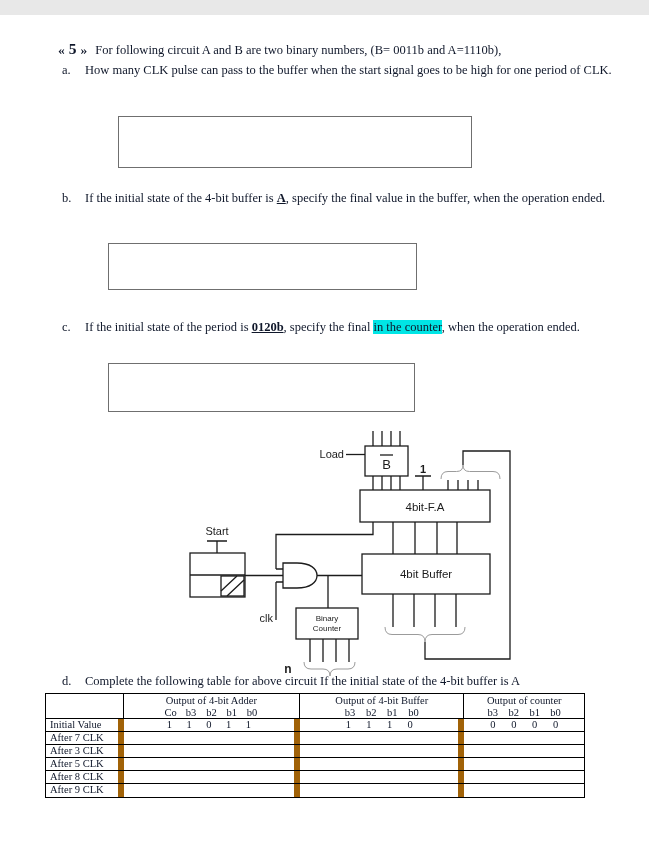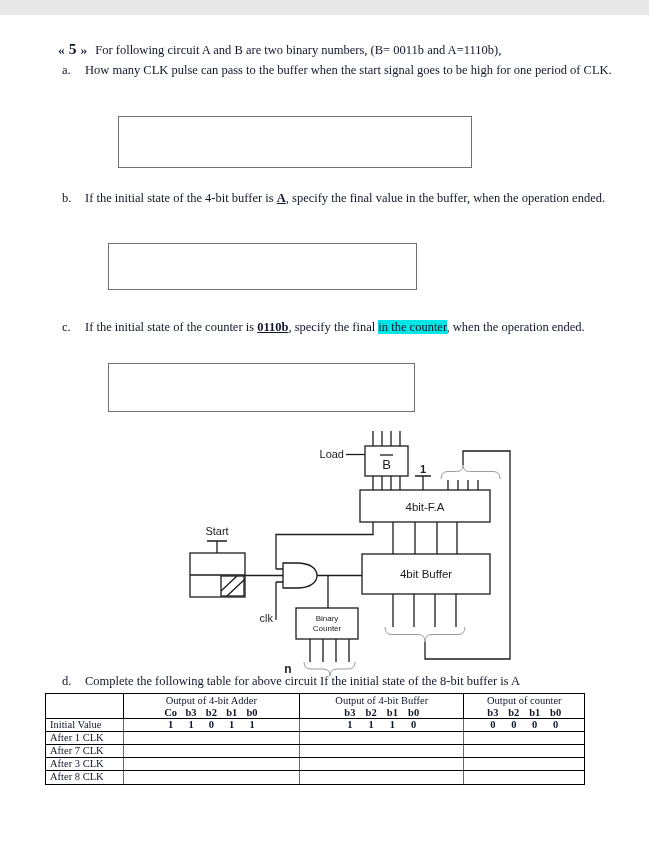--- a/index.html
+++ b/index.html
@@ -29,28 +29,28 @@
 
   
   .qtable{position:absolute;left:45px;top:678px;width:540px;border:1.4px solid #000;
           font-size:10.5px;box-sizing:border-box;background:#fff;}
   .t-hrow{display:flex;border-bottom:1px solid #000;height:25px;box-sizing:border-box;justify-content:flex-end;}
   .t-col{box-sizing:border-box;border-right:1px solid #000;}
   .t-col:last-child{border-right:none;}
   .cw0{width:78px;}.cw1{width:177px;}.cw2{width:165px;}.cw3{width:120px;}
   .t-colname{text-align:center;line-height:12px;padding-top:1px;}
   .bits{display:grid;grid-auto-flow:column;margin:0 auto;line-height:12px;}
-  .bits span{text-align:center;font-weight:bold;}
+  .bits span{text-align:center;font-weight:normal;}
   .bw5{grid-template-columns:repeat(5,1fr);width:58%;}
   .bw4a{grid-template-columns:repeat(4,1fr);width:52%;}
   .bw4b{grid-template-columns:repeat(4,1fr);width:70%;}
   .t-row{display:flex;height:13px;border-bottom:1px solid #000;box-sizing:border-box;}
   .t-row:last-child{border-bottom:none;}
   .t-label{padding-left:4px;line-height:12.5px;box-sizing:border-box;}
-  .t-cell{box-sizing:border-box;border-right:1px solid #a16207;}
+  .t-cell{box-sizing:border-box;border-right:6px solid #a16207;}
   .t-cell .bits{line-height:12.5px;}
 </style>
 </head>
 <body>
 
 <div class="page">
 
   <div class="heading">
     <span class="qmark">«</span><span class="qnum">5</span><span class="qmark">»</span><span class="intro">For following circuit A and B are two binary numbers, (B= 0011b and A=1110b),</span>
   </div>
@@ -62,21 +62,21 @@
   <div class="answer-box" style="left:118px;top:101px;width:352px;height:50px;"></div>
 
   <div class="item" style="left:62px;top:175px;width:572px;">
     <span class="marker">b.</span>
     <div class="itext"><span>If the initial state of the 4-bit buffer is </span><span class="bu">A</span><span>, specify the final value in the buffer, when the operation ended.</span></div>
   </div>
   <div class="answer-box" style="left:108px;top:228px;width:307px;height:45px;"></div>
 
   <div class="item" style="left:62px;top:304px;width:572px;">
     <span class="marker">c.</span>
-    <div class="itext"><span>If the initial state of the counter is </span><span class="bu">0110b</span><span>, specify the final </span><span class="hl">in the counter</span><span>, when the operation ended.</span></div>
+    <div class="itext"><span>If the initial state of the period is </span><span class="bu">0120b</span><span>, specify the final </span><span class="hl">in the counter</span><span>, when the operation ended.</span></div>
   </div>
   <div class="answer-box" style="left:108px;top:348px;width:305px;height:47px;"></div>
 
   <svg class="circuit" viewBox="0 0 345 262">
 
     <path class="wire" d="M193,16 V31 M202,16 V31 M211,16 V31 M220,16 V31"></path>
     <path class="wire" d="M166,39.5 H185"></path>
     <path class="wire" d="M193,61 V75 M202,61 V75 M211,61 V75 M220,61 V75"></path>
     <path class="wire" d="M235,61 H251 M243,61 V75"></path>
     <path class="wire" d="M268,65 V75 M278,65 V75 M288,65 V75 M298,65 V75"></path>
@@ -112,21 +112,21 @@
     <text class="ctext" x="37" y="120" font-size="11" text-anchor="middle">Start</text>
     <text class="ctext" x="246" y="163" font-size="11.5" text-anchor="middle">4bit Buffer</text>
     <text class="ctext" x="93" y="207" font-size="11" text-anchor="end">clk</text>
     <text class="ctext" x="147" y="206" font-size="8" text-anchor="middle">Binary</text>
     <text class="ctext" x="147" y="216" font-size="8" text-anchor="middle">Counter</text>
     <text class="ctext" x="108" y="258" font-size="12" font-weight="700" text-anchor="middle">n</text>
   </svg>
 
   <div class="item" style="left:62px;top:658px;width:580px;">
     <span class="marker">d.</span>
-    <div class="itext">Complete the following table for above circuit If the initial state of the 8-bit buffer is A</div>
+    <div class="itext">Complete the following table for above circuit If the initial state of the 4-bit buffer is A</div>
   </div>
 
   <div class="qtable">
     <div class="t-hrow">
       <div class="t-col cw0"></div>
       <div class="t-col cw1">
         <div class="t-colname">Output of 4-bit Adder</div>
         <div class="bits bw5">
           <span>Co</span>
           <span>b3</span>
@@ -177,32 +177,20 @@
           <div class="t-cell cw3" style="border-right: none;">
             <div class="bits bw4b">
               <span>0</span>
               <span>0</span>
               <span>0</span>
               <span>0</span>
             </div>
           </div>
         </div>
         <div class="t-row">
-          <div class="t-cell t-label cw0">After 1 CLK</div>
-          <div class="t-cell cw1">
-            <div class="bits bw5"></div>
-          </div>
-          <div class="t-cell cw2">
-            <div class="bits bw4a"></div>
-          </div>
-          <div class="t-cell cw3" style="border-right: none;">
-            <div class="bits bw4b"></div>
-          </div>
-        </div>
-        <div class="t-row">
           <div class="t-cell t-label cw0">After 7 CLK</div>
           <div class="t-cell cw1">
             <div class="bits bw5"></div>
           </div>
           <div class="t-cell cw2">
             <div class="bits bw4a"></div>
           </div>
           <div class="t-cell cw3" style="border-right: none;">
             <div class="bits bw4b"></div>
           </div>
@@ -213,27 +201,51 @@
             <div class="bits bw5"></div>
           </div>
           <div class="t-cell cw2">
             <div class="bits bw4a"></div>
           </div>
           <div class="t-cell cw3" style="border-right: none;">
             <div class="bits bw4b"></div>
           </div>
         </div>
         <div class="t-row">
+          <div class="t-cell t-label cw0">After 5 CLK</div>
+          <div class="t-cell cw1">
+            <div class="bits bw5"></div>
+          </div>
+          <div class="t-cell cw2">
+            <div class="bits bw4a"></div>
+          </div>
+          <div class="t-cell cw3" style="border-right: none;">
+            <div class="bits bw4b"></div>
+          </div>
+        </div>
+        <div class="t-row">
           <div class="t-cell t-label cw0">After 8 CLK</div>
           <div class="t-cell cw1">
             <div class="bits bw5"></div>
           </div>
           <div class="t-cell cw2">
             <div class="bits bw4a"></div>
           </div>
           <div class="t-cell cw3" style="border-right: none;">
             <div class="bits bw4b"></div>
           </div>
         </div>
+        <div class="t-row">
+          <div class="t-cell t-label cw0">After 9 CLK</div>
+          <div class="t-cell cw1">
+            <div class="bits bw5"></div>
+          </div>
+          <div class="t-cell cw2">
+            <div class="bits bw4a"></div>
+          </div>
+          <div class="t-cell cw3" style="border-right: none;">
+            <div class="bits bw4b"></div>
+          </div>
+        </div>
       </div>
   </div>
 
 </div>
 
 </body></html>

